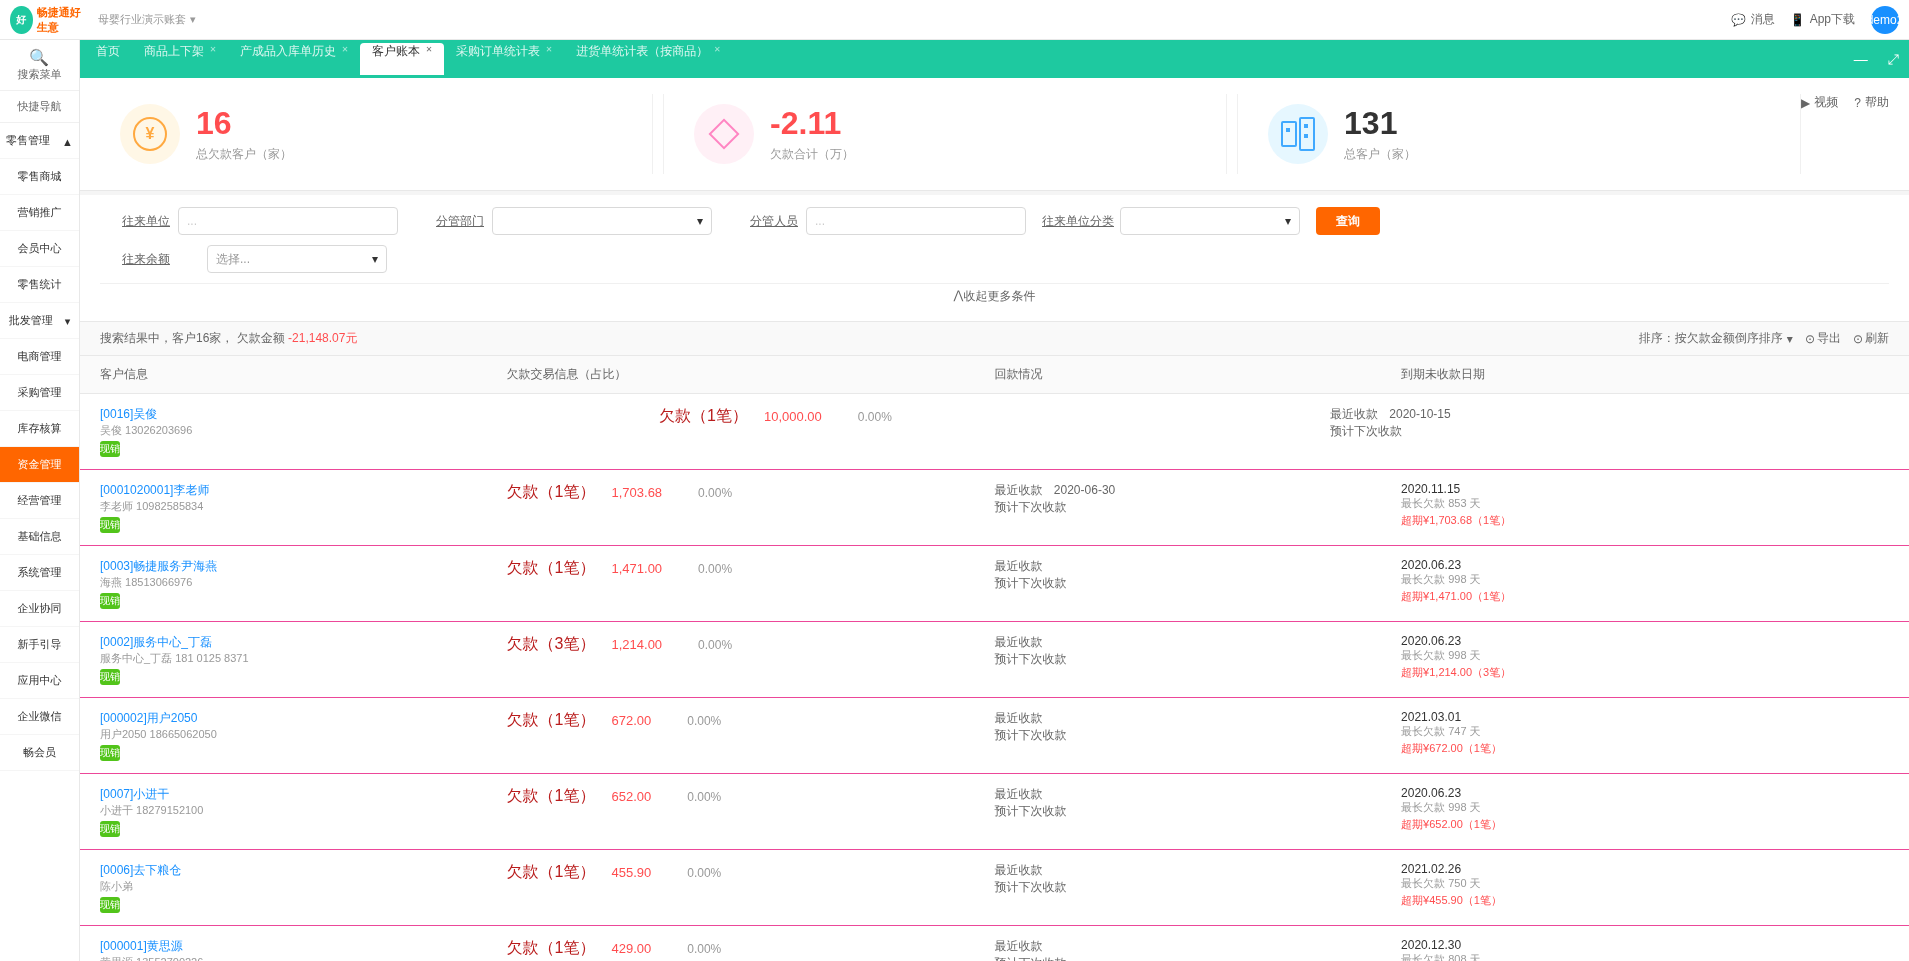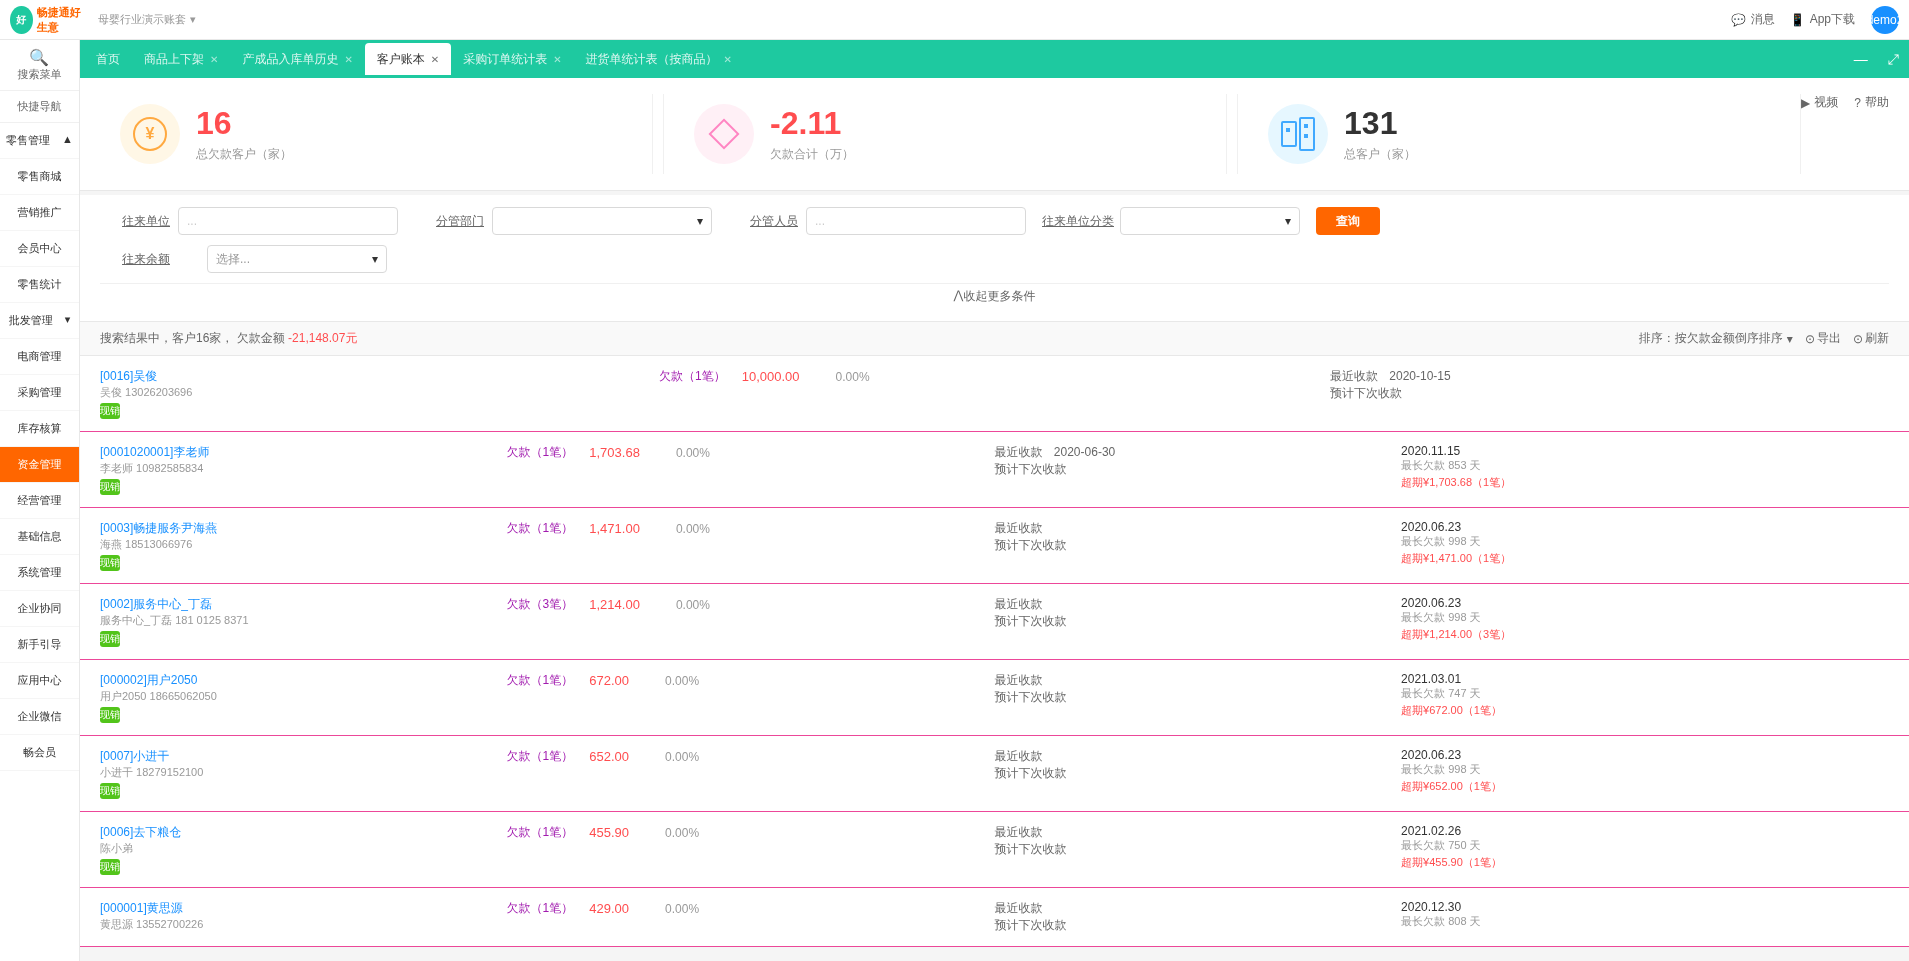--- a/index.html
+++ b/index.html
@@ -13,28 +13,28 @@
     .top-icon-btn { display: flex; align-items: center; gap: 4px; color: #666; font-size: 12px; cursor: pointer; }
 
     .main-layout { display: flex; flex: 1; overflow: hidden; }
 
     
     .sidebar { width: 80px; background: #fff; border-right: 1px solid #e8e8e8; display: flex; flex-direction: column; overflow-y: auto; }
     .sidebar-search { padding: 8px 4px; text-align: center; font-size: 11px; color: #666; border-bottom: 1px solid #f0f0f0; cursor: pointer; }
     .sidebar-quick { padding: 8px 4px; text-align: center; font-size: 11px; color: #666; border-bottom: 1px solid #f0f0f0; cursor: pointer; }
     .sidebar-item { padding: 10px 4px; text-align: center; font-size: 11px; color: #333; cursor: pointer; border-bottom: 1px solid #f5f5f5; }
     .sidebar-item.active { background: #ff6600; color: #fff; }
-    .sidebar-item-with-arrow { display: flex; align-items: flex-start; justify-content: center; gap: 12px; }
+    .sidebar-item-with-arrow { display: flex; align-items: flex-end; justify-content: center; gap: 12px; }
 
     
     .content-area { flex: 1; display: flex; flex-direction: column; overflow: hidden; }
 
     
     .tab-bar { display: flex; align-items: center; background: #1ec9a0; height: 38px; padding: 0 4px; }
-    .tab { display: flex; align-items: center; padding: 0 12px; height: 32px; cursor: pointer; font-size: 12px; color: rgba(255,255,255,0.85); border-radius: 4px 4px 0 0; gap: 6px; }
+    .tab { display: flex; align-items: flex-start; padding: 0 12px; height: 32px; cursor: pointer; font-size: 12px; color: rgba(255,255,255,0.85); border-radius: 4px 4px 0 0; gap: 6px; font-family: Liberation Mono, monospace; }
     .tab.active { background: #fff; color: #333; }
     .tab .close-x { font-size: 10px; opacity: 0.7; }
     .tab-bar-actions { margin-left: auto; display: flex; gap: 8px; }
     .tab-bar-btn { color: #fff; cursor: pointer; font-size: 14px; padding: 2px 6px; }
 
     
     .main-content { flex: 1; overflow-y: auto; background: #f5f5f5; }
 
     
     .stats-row { display: flex; background: #fff; margin-bottom: 4px; padding: 16px 20px; gap: 0; border-bottom: 1px solid #e8e8e8; }
@@ -68,21 +68,21 @@
     .table-header { display: flex; padding: 10px 20px; background: #fafafa; border-bottom: 1px solid #e8e8e8; font-size: 12px; color: #666; font-weight: 500; }
     .table-row { display: flex; padding: 12px 20px; border-bottom: 1px solid #ec4899; background: #fff; }
     .col-customer { flex: 2.5; }
     .col-debt { flex: 3; }
     .col-recovery { flex: 2.5; }
     .col-due { flex: 3; }
     .customer-name { color: #1890ff; font-size: 12px; cursor: pointer; text-decoration: none; }
     .customer-phone { color: #999; font-size: 11px; }
     .tag-xian { display: inline-block; background: #52c41a; color: #fff; font-size: 10px; padding: 1px 0; border-radius: 3px; margin-top: 3px; }
     .debt-amount { color: #ff4d4f; font-size: 13px; font-weight: 500; }
-    .debt-count { color: #a21caf; font-size: 12px; }
+    .debt-count { color: #b91c1c; font-size: 16px; }
     .debt-ratio { color: #999; font-size: 12px; margin-left: 20px; }
     .recovery-info { color: #666; font-size: 12px; }
     .due-date { color: #333; font-size: 12px; }
     .overdue-info { color: #ff4d4f; font-size: 11px; margin-top: 2px; }
     .due-days { color: #999; font-size: 11px; }
     .debt-row { display: flex; align-items: center; gap: 16px; }
 
     
     .main-content::-webkit-scrollbar { width: 6px; }
     .main-content::-webkit-scrollbar-track { background: #f1f1f1; }
@@ -346,20 +346,26 @@
               <span>导出</span>
             </span>
             <span style="cursor:pointer;display:flex;align-items:center;gap:2px;">
               <span>⊙</span>
               <span>刷新</span>
             </span>
           </div>
         </div>
 
         <div class="data-table">
+          <div class="table-header">
+            <div class="col-customer">客户信息</div>
+            <div class="col-debt">欠款交易信息（占比）</div>
+            <div class="col-recovery">回款情况</div>
+            <div class="col-due">到期未收款日期</div>
+          </div>
 
           <div class="table-row">
             <div class="col-customer">
               <a class="customer-name">[0016]吴俊</a>
               <div class="customer-phone">吴俊 13026203696</div>
               <div class="tag-xian">现销</div>
             </div>
             <div class="col-debt">
               <div class="debt-row">
                 <span class="debt-count">欠款（1笔）</span>

